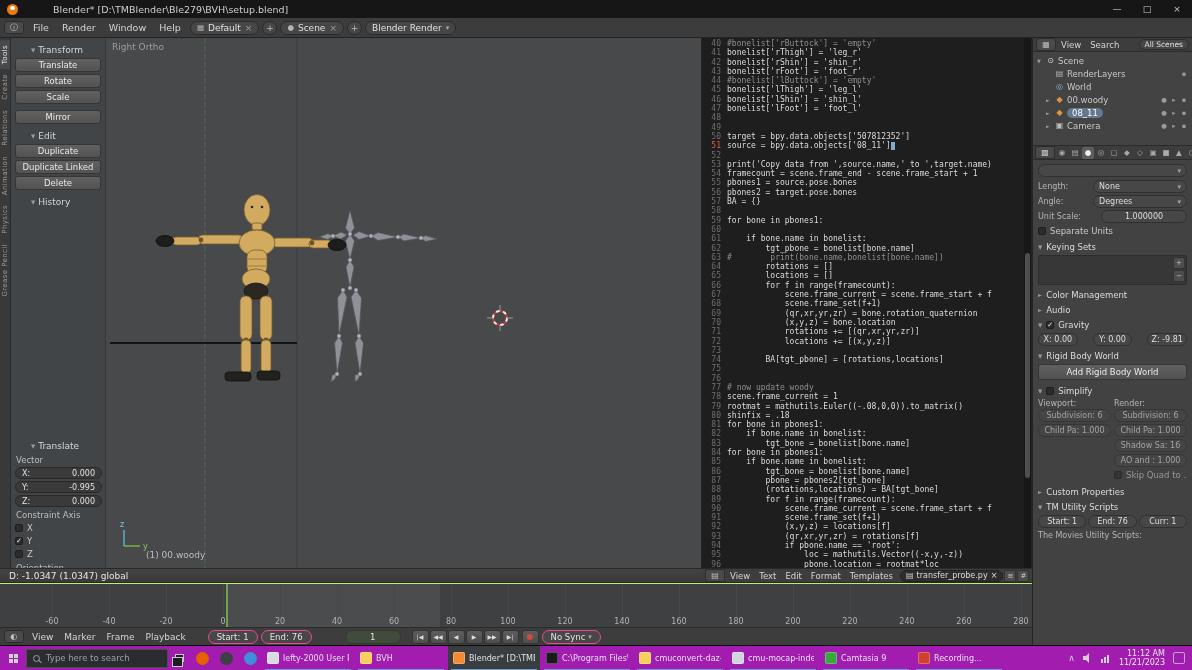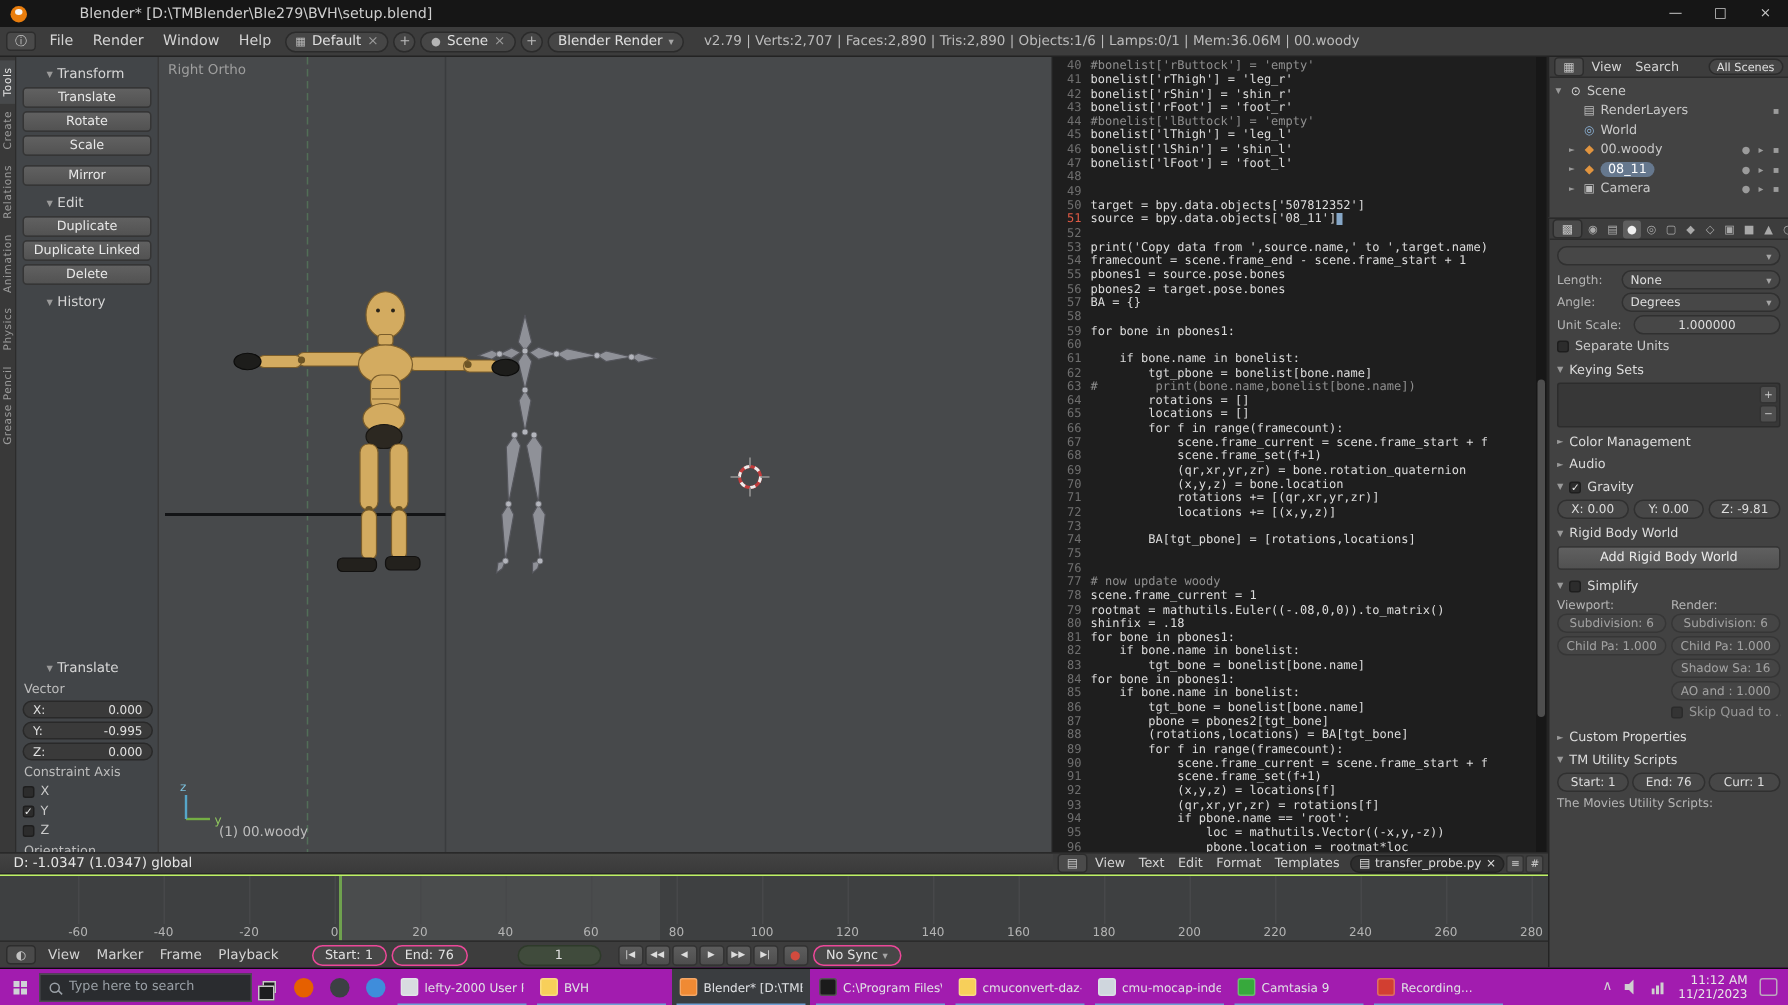--- a/index.html
+++ b/index.html
@@ -77,21 +77,21 @@
 
   
   .props{position:absolute;left:1032px;top:145px;width:160px;height:500px;background:#424242;border-left:1px solid #242424;border-top:1px solid #2a2a2a;}
   .propshead{height:14px;background:#3d3d3d;border-bottom:1px solid #2c2c2c;display:flex;align-items:center;gap:1px;padding:0 2px;}
   .ptab{width:12px;height:12px;display:flex;align-items:center;justify-content:center;font-size:7.5px;color:#a9a9a9;border-radius:2px;flex:none;}
   .ptab.active{background:#5e5e5e;color:#f0f0f0;}
   .propsbody{position:absolute;top:14px;left:0;right:0;bottom:0;padding:4px 5px;overflow:hidden;}
   .pill{background:#474747;border:1px solid #303030;border-radius:7px;height:13px;display:flex;align-items:center;justify-content:center;font-size:8px;color:#dedede;padding:0 5px;white-space:nowrap;overflow:hidden;}
   .pill.dd{justify-content:space-between;}
   .grow{flex:1;}
-  .prow{display:flex;align-items:center;margin-bottom:2px;gap:3px;}
+  .prow{display:flex;align-items:center;margin-bottom:2px;gap:15px;}
   .plabel{font-size:8px;color:#b5b5b5;white-space:nowrap;}
   .phead{display:flex;align-items:center;gap:4px;font-size:8.5px;color:#dcdcdc;height:13px;margin-bottom:2px;white-space:nowrap;}
   .phead .tri{font-size:5.5px;color:#9a9a9a;}
   .klist{height:30px;background:#373737;border:1px solid #2c2c2c;border-radius:2px;margin-bottom:3px;position:relative;}
   .kbtns{position:absolute;right:1px;top:1px;display:flex;flex-direction:column;gap:1px;}
   .bigbtn{height:16px;background:linear-gradient(#606060,#515151);border:1px solid #353535;border-radius:3px;color:#eaeaea;font-size:8.5px;display:flex;align-items:center;justify-content:center;margin:0 0 4px 0;white-space:nowrap;overflow:hidden;}
   .sgrid{display:grid;grid-template-columns:1fr 1fr;gap:2px 3px;margin-bottom:3px;}
   .sgrid .pill{opacity:.62;}
   .sgrid .chkrow{opacity:.62;}
   .tmrow{display:flex;gap:2px;margin-bottom:3px;}
@@ -164,21 +164,20 @@
     <span class="idpill">
       <span class="mini">●</span>
       <span>Scene</span>
       <span class="x">×</span>
     </span>
     <span class="plusbtn">+</span>
     <span class="idpill">
       <span>Blender Render</span>
       <span class="dda">▾</span>
     </span>
-    <span class="stats">v2.79 | Verts:2,707 | Faces:2,890 | Tris:2,890 | Objects:1/6 | Lamps:0/1 | Mem:36.06M | 00.woody</span>
   </div>
 
   <div class="viewport">
     <div class="canvas">
       <svg width="596" height="530" viewBox="0 0 596 530" style="position:absolute;left:0;top:0">
         <g>
           <line x1="99" y1="0" x2="99" y2="530" stroke="#59835f" stroke-width="1" stroke-dasharray="5 3" opacity="0.65"></line>
           <line x1="191" y1="0" x2="191" y2="530" stroke="#3a3c3e" stroke-width="1"></line>
           <line x1="4" y1="305" x2="191" y2="305" stroke="#131416" stroke-width="2"></line>
         </g>

